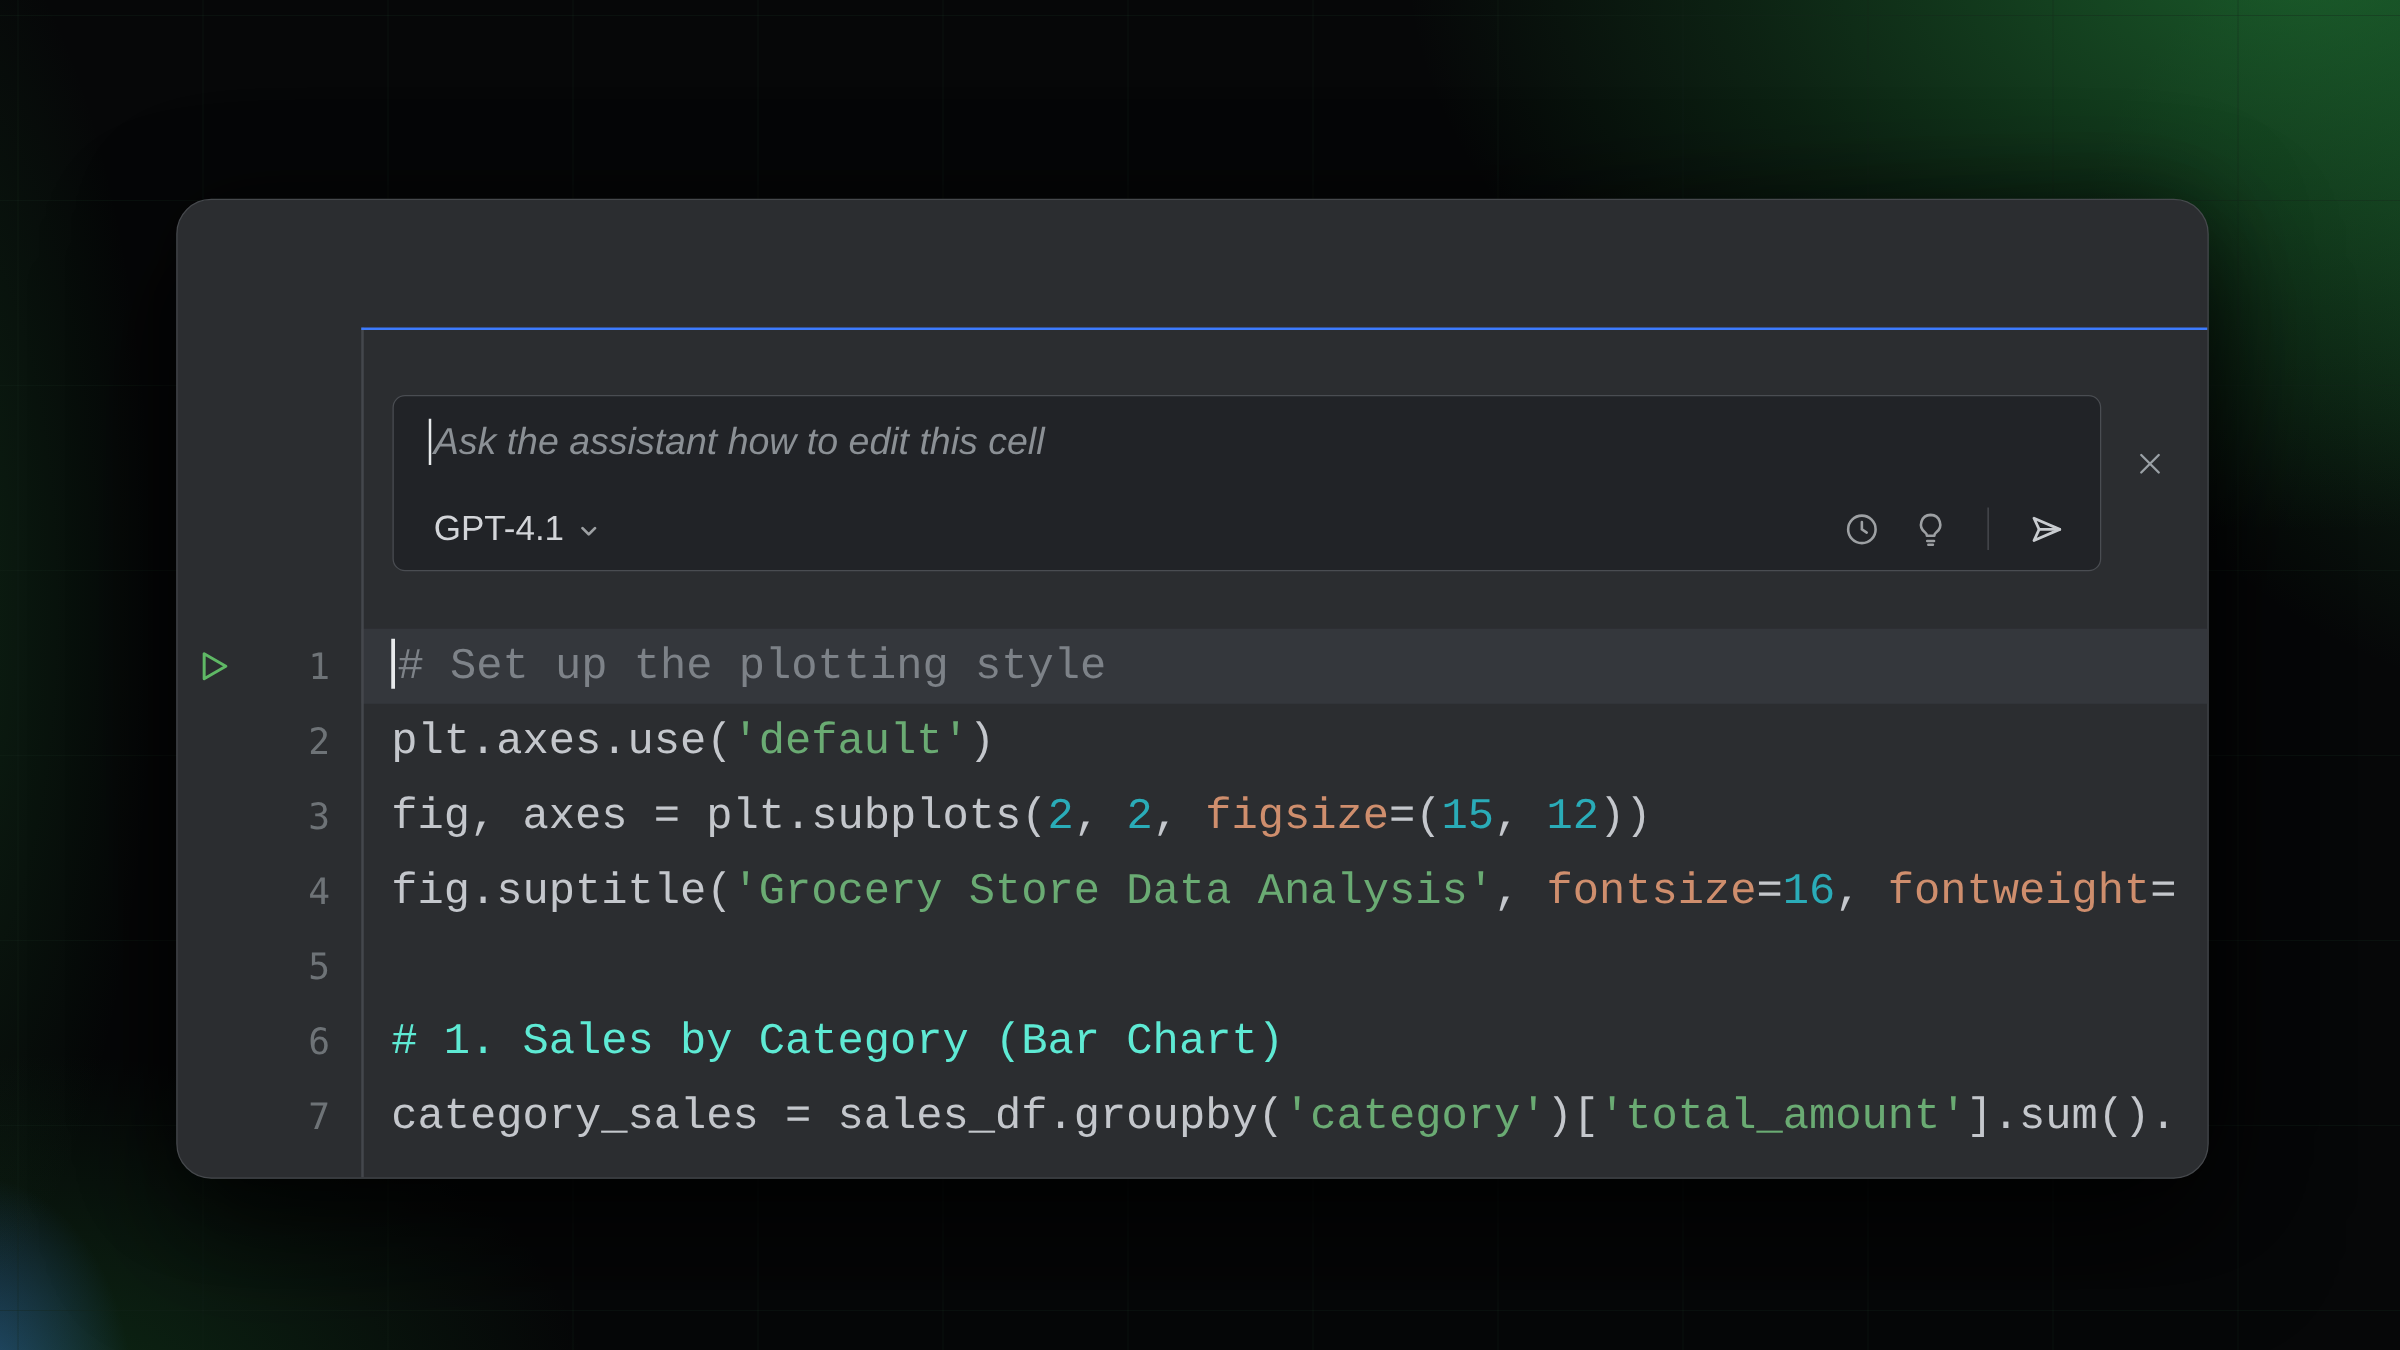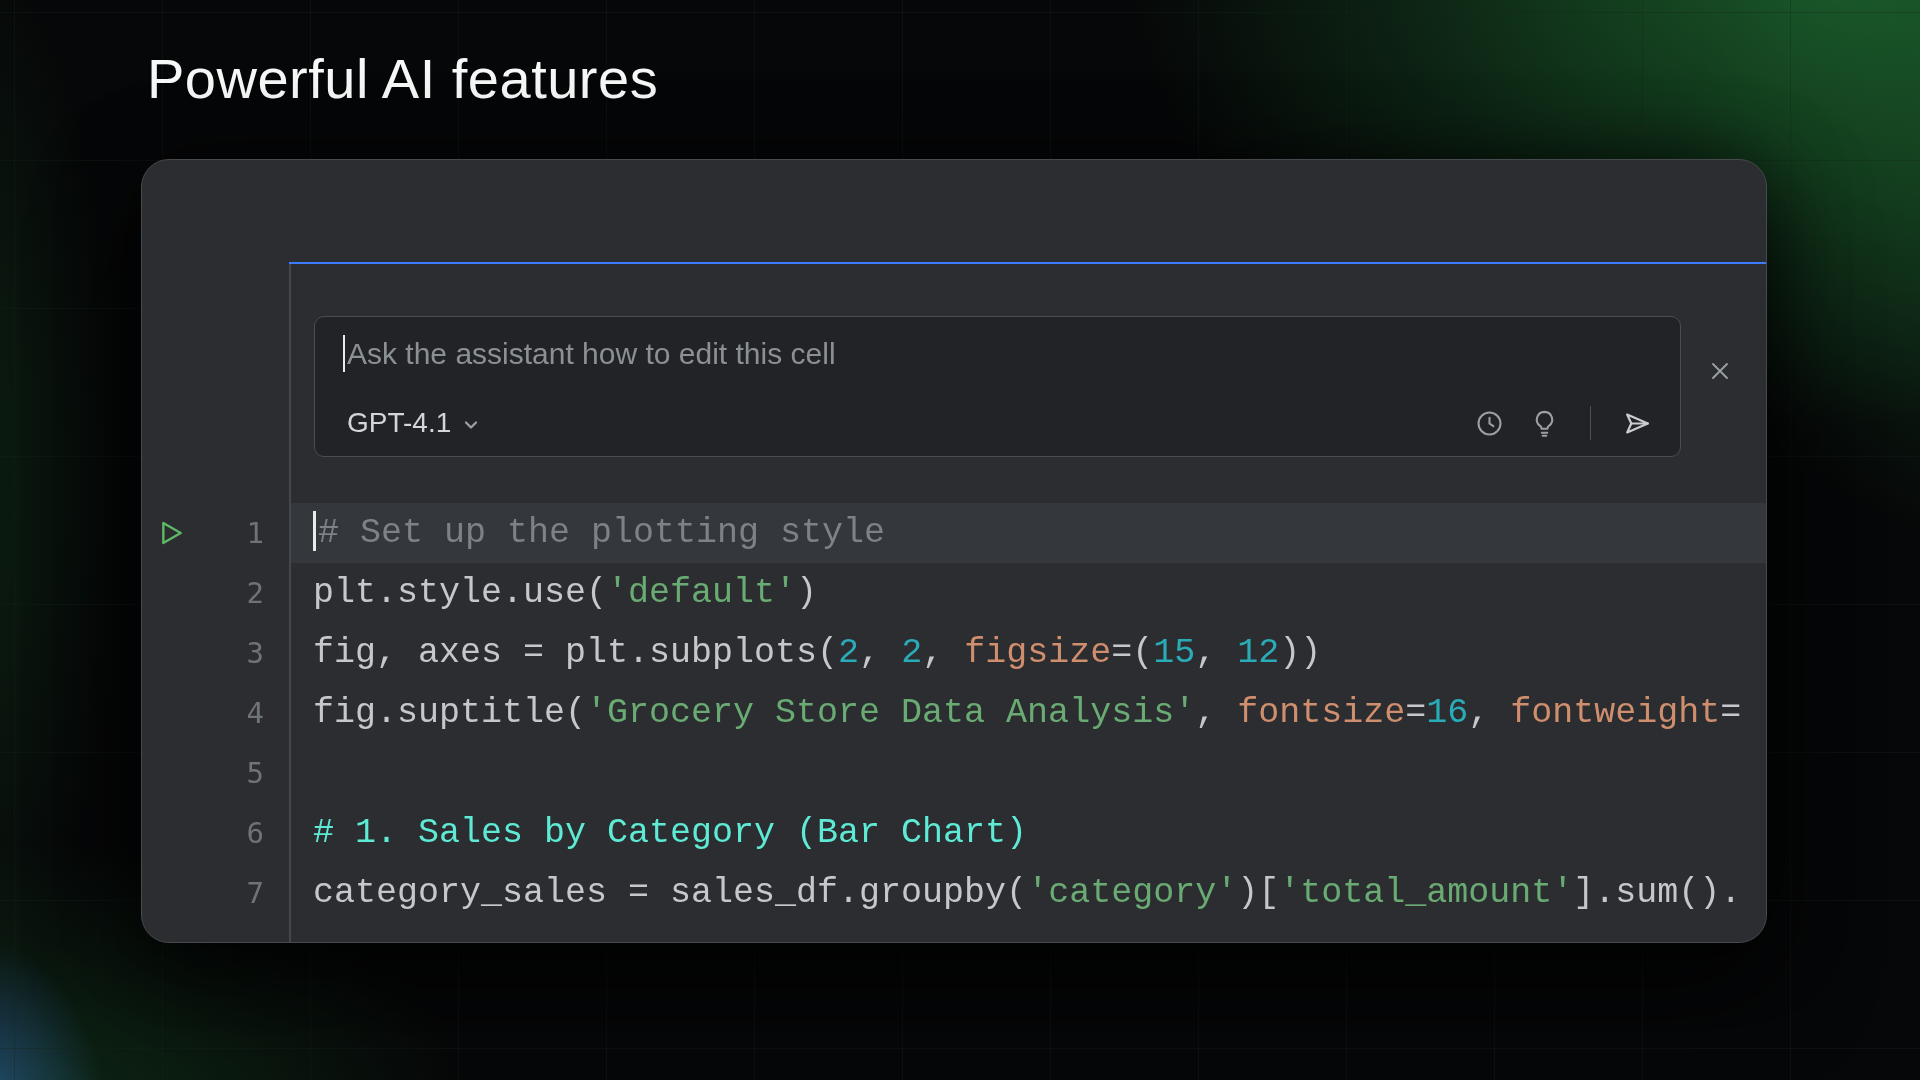--- a/index.html
+++ b/index.html
@@ -32,21 +32,21 @@
     overflow:hidden;
   }
 
   .cell-top-border { position:absolute; left:147px; top:102px; right:0; height:2px; background:var(--accent-blue, #3d7bfd); z-index:4; }
   .gutter-separator { position:absolute; left:147px; top:102px; bottom:0; width:2px; background:#44474c; z-index:3; }
 
   .assistant-box { position:absolute; left:172px; top:156px; width:1367px; height:141px;
     background:var(--assistant-box-bg, #212327); border:1px solid #4a4d52; border-radius:10px; z-index:5; }
   .prompt-row { display:flex; align-items:center; padding:18px 0 0 28px; }
   .text-caret { display:inline-block; width:2px; height:37px; background:#e8eaec; margin-right:2px; }
-  .placeholder { font-size:30px; color:#8b9095; }
+  .placeholder { font-size:30px; color:#8b9095;font-style:italic; }
   .controls-row { position:absolute; left:32px; right:26px; bottom:16px; display:flex; align-items:center; }
   .model-select { display:flex; align-items:center; gap:10px; font-size:28px; color:#d3d5d9; cursor:pointer; }
   .model-select svg { margin-top:4px; }
   .right-icons { margin-left:auto; display:flex; align-items:center; gap:24px; }
   .icon-btn { background:none; border:none; cursor:pointer; display:flex; align-items:center; color:#9da0a3; padding:0; }
   .icon-divider { width:1px; height:34px; background:#4c4f54; margin:0 6px; }
 
   .close-btn { position:absolute; left:1564px; top:194px; width:34px; height:34px; background:none; border:none; cursor:pointer; color:#9aa0a5; z-index:5; }
 
   .run-btn { position:absolute; left:12px; top:355px; width:36px; height:36px; background:none; border:none; cursor:pointer; color:var(--run-green,#5fb865); z-index:5; }
@@ -57,21 +57,20 @@
   .code-row .code { flex:1; padding-left:24px; overflow:hidden;font-family:Liberation Mono, monospace; }
   .code-row.current .code { background:var(--current-line-bg, #34373c); }
   .code-caret { display:inline-block; width:3px; height:40px; background:#e8eaec; vertical-align:middle; margin-right:2px; margin-top:-4px; }
 </style>
 </head>
 <body>
 
 <div class="stage">
   <div class="grid-overlay"></div>
 
-  <h1 class="page-title">Powerful AI features</h1>
 
   <div class="panel">
     <div class="cell-top-border"></div>
     <div class="gutter-separator"></div>
 
     <div class="assistant-box">
       <div class="prompt-row">
         <span class="text-caret"></span>
         <span class="placeholder">Ask the assistant how to edit this cell</span>
       </div>
@@ -127,21 +126,21 @@
       <span style="display:flex;">
         <svg width="32" height="32" viewBox="0 0 24 24" fill="none" stroke="currentColor" stroke-width="1.8" stroke-linejoin="round">
             <path d="M7 4.5v15l13-7.5z"></path>
           </svg>
       </span>
     </button>
 
     <div class="code-lines">
       <div>
           <div class="code-row current"><span class="gutter">1</span><span class="code"><span class="code-caret"></span><span style="color: rgb(125, 130, 136);"># Set up the plotting style</span></span></div>
-          <div class="code-row"><span class="gutter">2</span><span class="code"><span style="color: rgb(196, 199, 204);">plt.style.use(</span><span style="color: rgb(106, 171, 115);">'default'</span><span style="color: rgb(196, 199, 204);">)</span></span></div>
+          <div class="code-row"><span class="gutter">2</span><span class="code"><span style="color: rgb(196, 199, 204);">plt.axes.use(</span><span style="color: rgb(106, 171, 115);">'default'</span><span style="color: rgb(196, 199, 204);">)</span></span></div>
           <div class="code-row"><span class="gutter">3</span><span class="code"><span style="color: rgb(196, 199, 204);">fig, axes = plt.subplots(</span><span style="color: rgb(42, 172, 184);">2</span><span style="color: rgb(196, 199, 204);">, </span><span style="color: rgb(42, 172, 184);">2</span><span style="color: rgb(196, 199, 204);">, </span><span style="color: rgb(207, 142, 109);">figsize</span><span style="color: rgb(196, 199, 204);">=(</span><span style="color: rgb(42, 172, 184);">15</span><span style="color: rgb(196, 199, 204);">, </span><span style="color: rgb(42, 172, 184);">12</span><span style="color: rgb(196, 199, 204);">))</span></span></div>
           <div class="code-row"><span class="gutter">4</span><span class="code"><span style="color: rgb(196, 199, 204);">fig.suptitle(</span><span style="color: rgb(106, 171, 115);">'Grocery Store Data Analysis'</span><span style="color: rgb(196, 199, 204);">, </span><span style="color: rgb(207, 142, 109);">fontsize</span><span style="color: rgb(196, 199, 204);">=</span><span style="color: rgb(42, 172, 184);">16</span><span style="color: rgb(196, 199, 204);">, </span><span style="color: rgb(207, 142, 109);">fontweight</span><span style="color: rgb(196, 199, 204);">=</span></span></div>
           <div class="code-row"><span class="gutter">5</span><span class="code"></span></div>
           <div class="code-row"><span class="gutter">6</span><span class="code"><span style="color: #5eead4;"># 1. Sales by Category (Bar Chart)</span></span></div>
           <div class="code-row"><span class="gutter">7</span><span class="code"><span style="color: rgb(196, 199, 204);">category_sales = sales_df.groupby(</span><span style="color: rgb(106, 171, 115);">'category'</span><span style="color: rgb(196, 199, 204);">)[</span><span style="color: rgb(106, 171, 115);">'total_amount'</span><span style="color: rgb(196, 199, 204);">].sum().</span></span></div>
         </div>
     </div>
   </div>
 </div>
 

